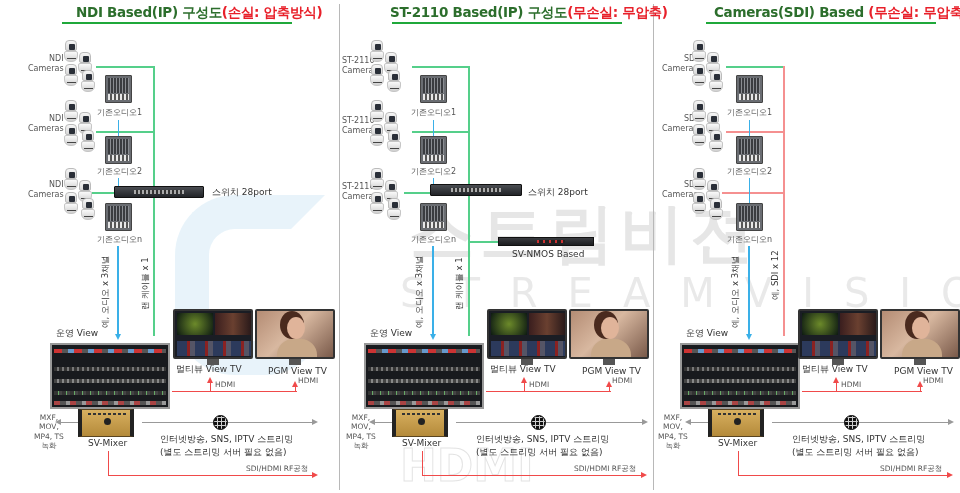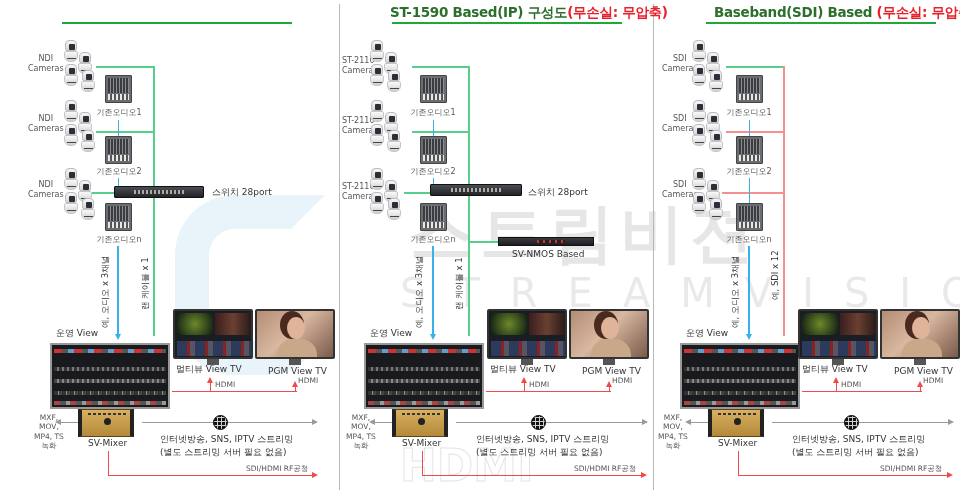--- a/index.html
+++ b/index.html
@@ -6,21 +6,21 @@
   html, body { width: 960px; height: 493px; background: #ffffff; overflow: hidden; }
   body { position: relative; font-family: "DejaVu Sans", sans-serif; color: #444; }
   .panel { position: absolute; top: 0; height: 493px; }
   .divider { position: absolute; top: 4px; width: 1px; height: 486px; background: #b8b8b8; }
   .title { position: absolute; top: 4px; font-size: 13.5px; font-weight: bold; color: #2c6e2c; white-space: nowrap; letter-spacing: -0.3px; }
   .title .red { color: #e8202a; }
   .title-underline { position: absolute; top: 22px; height: 2px; background: #1fa83a; }
   .lbl { position: absolute; font-size: 8px; color: #555; white-space: nowrap; line-height: 1.25; }
   .lbl-sm { font-size: 7.5px; }
   .lbl-md { font-size: 9px; color: #333; }
-  .center { text-align: center; }
+  .center { text-align: right; }
   .vtext { position: absolute; font-size: 8.5px; color: #333; white-space: nowrap; transform: rotate(-90deg); transform-origin: left top; }
   .line { position: absolute; }
   .g { background: #55cf8a; }
   .b { background: #3ab0e8; }
   .r { background: #f04a4a; }
   .pk { background: #f59090; }
   .gray { background: #999; }
   
   .cam { position: absolute; width: 14px; height: 22px; }
   .cam .head { position: absolute; left: 1px; top: 0; width: 12px; height: 11px; border-radius: 4px 4px 2px 2px; background: linear-gradient(#f6f6f6,#d8d8d8); border: 1px solid #bbb; }
@@ -70,20 +70,23 @@
 
 <div class="wm wm-s"></div>
 <div class="wm wm-text" style="left:410px; top:190px;">스트림비젼</div>
 <div class="wm wm-sub" style="left:400px; top:270px;">STREAMVISION</div>
 <div class="wm wm-aving" style="left:400px; top:440px;">HDMI</div>
 
 <div class="divider" style="left:339px;"></div>
 <div class="divider" style="left:653px;"></div>
 
 <div class="panel" style="left:0; width:339px;">
+  <div class="title" style="left:76px;">
+    <span>NDI Based(IP) 구성도</span><span class="red">(손실: 압축방식)</span>
+  </div>
   <div class="title-underline" style="left:62px; width:230px;"></div>
 
   <div>
     <div class="lbl center" style="left:28px; top:54px; white-space:pre;">NDI
 Cameras</div>
     <div class="cam" style="left:64px; top:40px;">
         <div class="head">
           <div class="lens"></div>
         </div>
         <div class="base"></div>
@@ -232,21 +235,21 @@
   <div class="lbl lbl-md" style="left:160px; top:434px;">인터넷방송, SNS, IPTV 스트리밍</div>
   <div class="lbl lbl-md" style="left:160px; top:447px;">(별도 스트리밍 서버 필요 없음)</div>
   <div class="line r" style="left:108px; top:451px; width:1px; height:24px;"></div>
   <div class="line r" style="left:108px; top:475px; width:205px; height:1px;"></div>
   <div class="arrow-r" style="left:312px; top:472px;"></div>
   <div class="lbl lbl-sm" style="left:246px; top:464px;">SDI/HDMI  RF공청</div>
 </div>
 
 <div class="panel" style="left:340px; width:313px;">
   <div class="title" style="left:50px;">
-    <span>ST-1590 Based(IP) 구성도</span><span class="red">(무손실: 무압축)</span>
+    <span>ST-2110 Based(IP) 구성도</span><span class="red">(무손실: 무압축)</span>
   </div>
   <div class="title-underline" style="left:52px; width:230px;"></div>
 
   <div>
     <div class="lbl" style="left:2px; top:56px; white-space:pre;">ST-2110
 Cameras</div>
     <div class="cam" style="left:30px; top:40px;">
         <div class="head">
           <div class="lens"></div>
         </div>
@@ -400,21 +403,21 @@
   <div class="lbl lbl-md" style="left:136px; top:434px;">인터넷방송, SNS, IPTV 스트리밍</div>
   <div class="lbl lbl-md" style="left:136px; top:447px;">(별도 스트리밍 서버 필요 없음)</div>
   <div class="line r" style="left:82px; top:451px; width:1px; height:24px;"></div>
   <div class="line r" style="left:82px; top:475px; width:220px; height:1px;"></div>
   <div class="arrow-r" style="left:301px; top:472px;"></div>
   <div class="lbl lbl-sm" style="left:234px; top:464px;">SDI/HDMI  RF공청</div>
 </div>
 
 <div class="panel" style="left:654px; width:306px;">
   <div class="title" style="left:60px;">
-    <span>Baseband(SDI) Based </span><span class="red">(무손실: 무압축)</span>
+    <span>Cameras(SDI) Based </span><span class="red">(무손실: 무압축)</span>
   </div>
   <div class="title-underline" style="left:52px; width:230px;"></div>
 
   <div>
     <div class="lbl center" style="left:8px; top:54px; white-space:pre;">SDI
 Cameras</div>
     <div class="cam" style="left:38px; top:40px;">
         <div class="head">
           <div class="lens"></div>
         </div>

